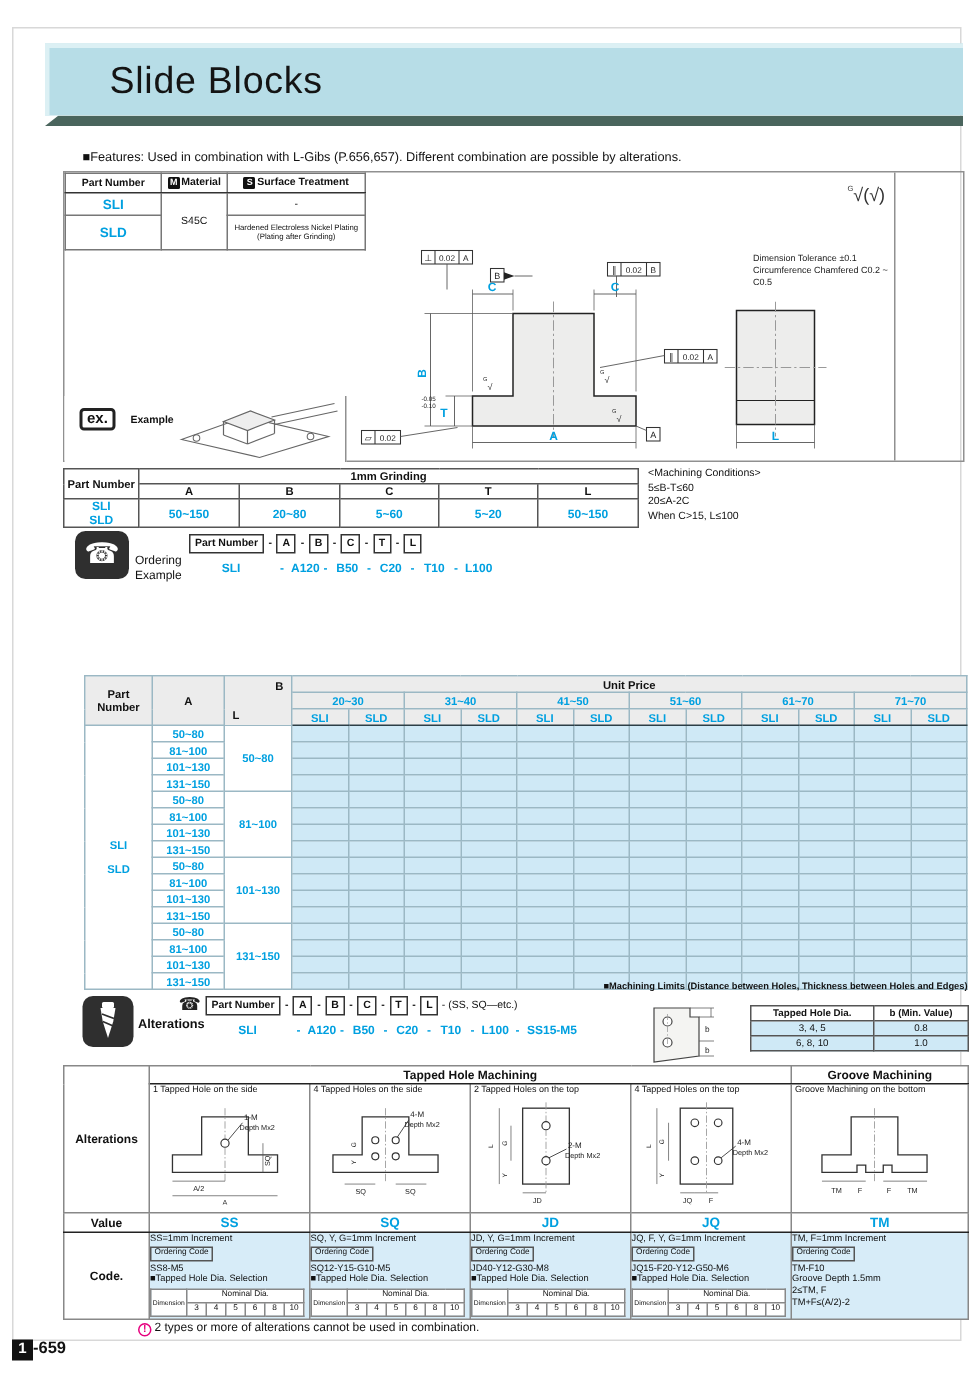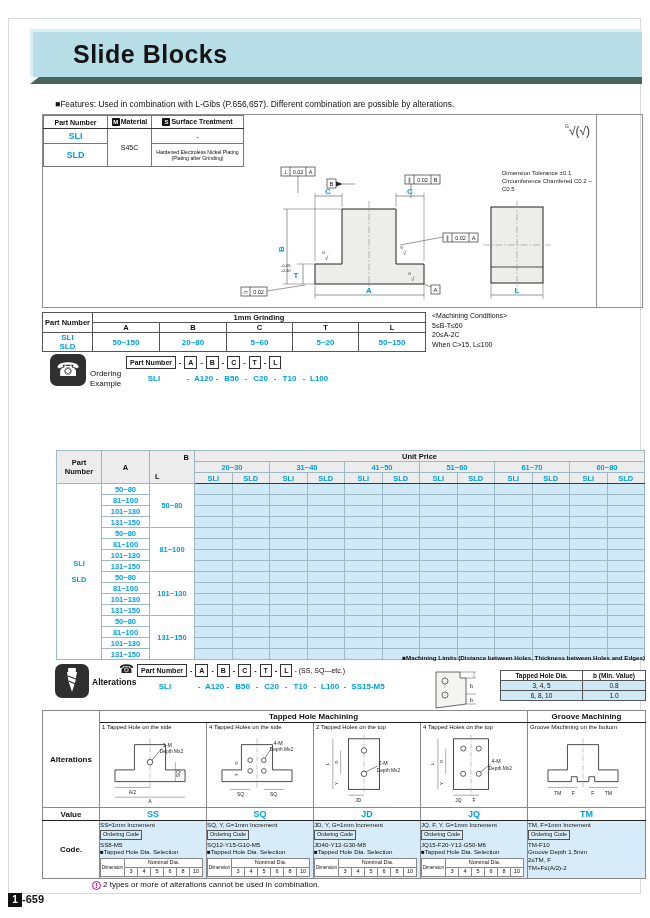--- a/index.html
+++ b/index.html
@@ -4,21 +4,21 @@
 <style>
 *{box-sizing:border-box;margin:0;padding:0}
 body{margin:0;background:#fff}
 #screen{position:relative;width:650px;height:918px;background:#fff;font-family:"Liberation Sans",sans-serif;color:#111;overflow:hidden}
 .abs{position:absolute}
 .b{font-weight:normal}
 svg text{font-family:"Liberation Sans",sans-serif}
 
 #frame{left:8px;top:18px;width:633px;height:876px;border:1px solid #d8d8d8}
 #hdr{left:30px;top:29px;width:612px;height:48px;background:#b7dde7;border-top:3px solid #dcf0f4;border-left:3px solid #dcf0f4}
-#hdr h1{font-size:25px;font-weight:bold;color:#141414;line-height:44px;padding-left:40px;letter-spacing:.5px}
+#hdr h1{font-size:25px;font-weight:normal;color:#141414;line-height:44px;padding-left:40px;letter-spacing:.5px}
 #hdrshadow{left:30px;top:77px;width:612px;height:7px;background:#4a655d;clip-path:polygon(9px 0,100% 0,100% 100%,0 100%)}
 #features{left:55px;top:99px;font-size:8.5px}
 
 #mainbox{left:42px;top:114px;width:601px;height:194px;border:1px solid #909090}
 #photo{left:0;top:0;width:188px;height:148px;border-right:1px solid #909090;border-bottom:1px solid #909090;background:linear-gradient(160deg,#f8f8f5,#e7e7e1)}
 #rohs{right:4px;bottom:4px;background:#009b3e;color:#fff;font-size:8.5px;font-weight:bold;padding:1px 4px;border:1px solid #007a30}
 #example{left:0;top:149px;width:188px;height:44px;border-right:1px solid #909090;background:#fff}
 #exlogo{left:10px;top:8px;border:2px solid #222;border-radius:3px;font-weight:bold;font-size:10px;padding:0 3px;background:#fff}
 #exlabel{left:44px;top:13px;font-size:7px;font-weight:bold}
 
@@ -109,20 +109,37 @@
   <div id="hdr" class="abs">
     <h1>Slide Blocks</h1>
   </div>
   <div id="hdrshadow" class="abs"></div>
 
   <div id="features" class="abs">
     <span class="b">■Features:</span><span> Used in combination with L-Gibs (</span><span class="b">P.656,657</span><span>). Different combination are possible by alterations.</span>
   </div>
 
   <div id="mainbox" class="abs">
+    <div id="example" class="abs">
+      <div id="exlogo" class="abs">ex.</div>
+      <div id="exlabel" class="abs">Example</div>
+      <svg class="abs" style="left:72px;top:2px" width="112" height="40" viewBox="0 0 112 40">
+        <polygon points="6,27 48,12 104,25 58,39" fill="none" stroke="#666" stroke-width="0.8"></polygon>
+        <polygon points="34,15 52,8 68,14 50,21" fill="#eee" stroke="#666" stroke-width="0.8"></polygon>
+        <line x1="34" y1="15" x2="34" y2="24" stroke="#666" stroke-width="0.8"></line>
+        <line x1="50" y1="21" x2="50" y2="30" stroke="#666" stroke-width="0.8"></line>
+        <line x1="68" y1="14" x2="68" y2="23" stroke="#666" stroke-width="0.8"></line>
+        <line x1="34" y1="24" x2="50" y2="30" stroke="#666" stroke-width="0.8"></line>
+        <line x1="50" y1="30" x2="68" y2="23" stroke="#666" stroke-width="0.8"></line>
+        <line x1="66" y1="12" x2="108" y2="3" stroke="#666" stroke-width="0.8"></line>
+        <line x1="68" y1="17" x2="110" y2="8" stroke="#666" stroke-width="0.8"></line>
+        <circle cx="16" cy="26" r="2.2" fill="none" stroke="#666" stroke-width="0.7"></circle>
+        <circle cx="92" cy="25" r="2.2" fill="none" stroke="#666" stroke-width="0.7"></circle>
+      </svg>
+    </div>
 
     <table id="mattable">
       <colgroup>
           <col style="width:64px">
           <col style="width:44px">
           <col style="width:92px">
         </colgroup>
       <tbody>
           <tr>
         <th>Part Number</th>
@@ -359,21 +376,21 @@
           <span class="dl">L</span>
         </th>
         <th colspan="12">Unit Price</th>
       </tr>
       <tr>
         <th colspan="2" class="bph">20~30</th>
         <th colspan="2" class="bph">31~40</th>
         <th colspan="2" class="bph">41~50</th>
         <th colspan="2" class="bph">51~60</th>
         <th colspan="2" class="bph">61~70</th>
-        <th colspan="2" class="bph">60~80</th>
+        <th colspan="2" class="bph">71~70</th>
       </tr>
       <tr class="shead">
         <th class="bph">SLI</th>
           <th class="bph">SLD</th>
         <th class="bph">SLI</th>
           <th class="bph">SLD</th>
         <th class="bph">SLI</th>
           <th class="bph">SLD</th>
         <th class="bph">SLI</th>
           <th class="bph">SLD</th>

